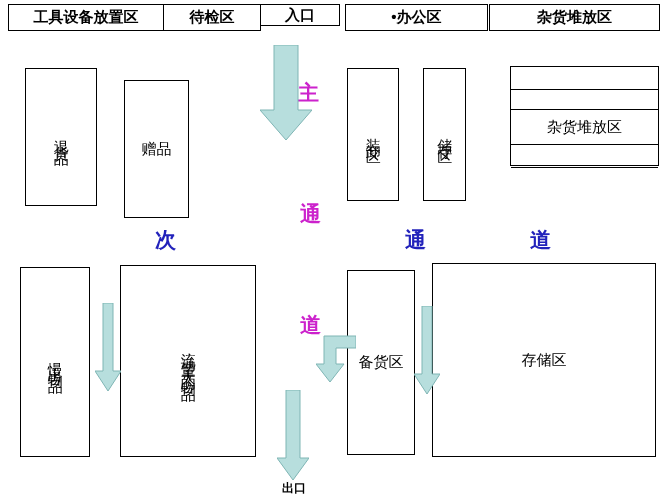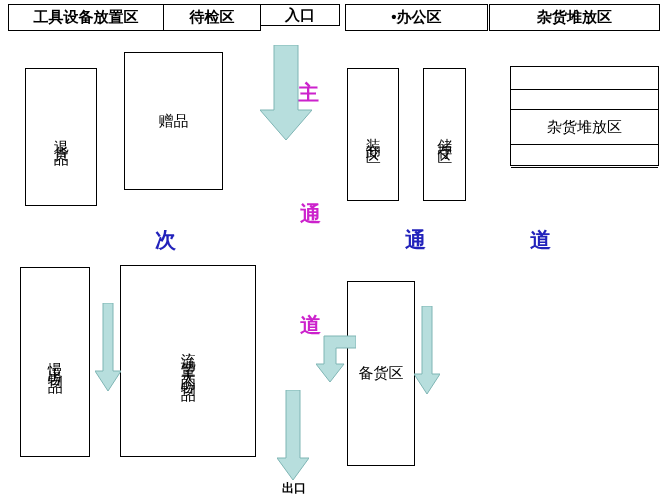--- a/index.html
+++ b/index.html
@@ -15,31 +15,31 @@
 
   
   .b-tools   { left:8;   left:8px;   top:4px; width:156px; height:27px; }
   .b-inspect { left:163px; top:4px; width:98px;  height:27px; }
   .b-entry   { left:260px; top:4px; width:80px;  height:22px; }
   .b-office  { left:345px; top:4px; width:143px; height:27px; }
   .b-fire    { left:489px; top:4px; width:171px; height:27px; }
 
   
   .b-return  { left:25px;  top:68px; width:72px;  height:138px; }
-  .b-gift    { left:124px; top:52px; width:99px;  height:138px; }
+  .b-gift    { left:124px; top:80px; width:65px;  height:138px; }
   .b-load    { left:347px; top:68px; width:52px;  height:133px; }
   .b-store-s { left:423px; top:68px; width:43px;  height:133px; }
   .b-sundry  { left:510px; top:66px; width:149px; height:100px; }
   .hline { position:absolute; left:0; right:0; border-top:1px solid #000; }
   .sundry-label { position:absolute; left:0; right:0; top:43px; height:34px; }
 
   
   .b-slow    { left:20px;  top:267px; width:70px;  height:190px; }
   .b-flow    { left:120px; top:265px; width:136px; height:192px; }
-  .b-prep    { left:347px; top:281px; width:68px;  height:185px; }
+  .b-prep    { left:347px; top:270px; width:68px;  height:185px; }
   .b-store-l { left:432px; top:263px; width:224px; height:194px; }
 
   
   .aisle { position:absolute; font-size:21px; font-weight:bold; line-height:1; }
   .m  { color:var(--magenta, #cc22cc); }
   .bl { color:var(--blue, #2222bb); }
   .a-zhu   { left:298px; top:82px;  }
   .a-tong1 { left:300px; top:203px; }
   .a-dao1  { left:300px; top:314px; }
   .a-ci    { left:155px; top:229px; }
@@ -139,20 +139,23 @@
   <div class="box center b-prep">
     <span class="zonetext">备货区</span>
   </div>
 
   <div class="arrow ar-store">
     <svg width="26" height="88" viewBox="0 0 26 88">
       <polygon points="8,0 18,0 18,68 26,68 13,88 0,68 8,68"></polygon>
     </svg>
   </div>
 
+  <div class="box center b-store-l">
+    <span class="zonetext">存储区</span>
+  </div>
 
   <div class="arrow ar-exit">
     <svg width="32" height="90" viewBox="0 0 32 90">
       <polygon points="9,0 23,0 23,68 32,68 16,90 0,68 9,68"></polygon>
     </svg>
   </div>
   <div class="exit-label">出口</div>
 
 </div>
 

